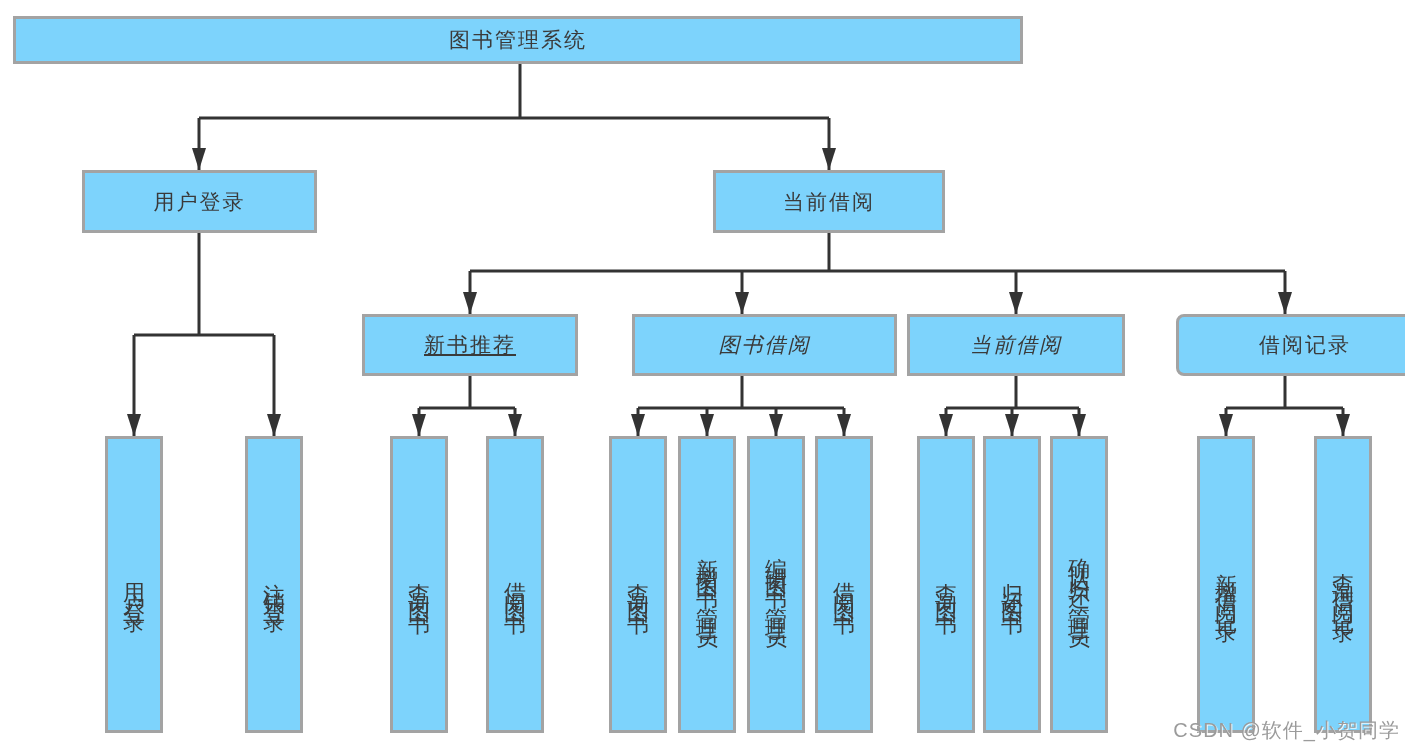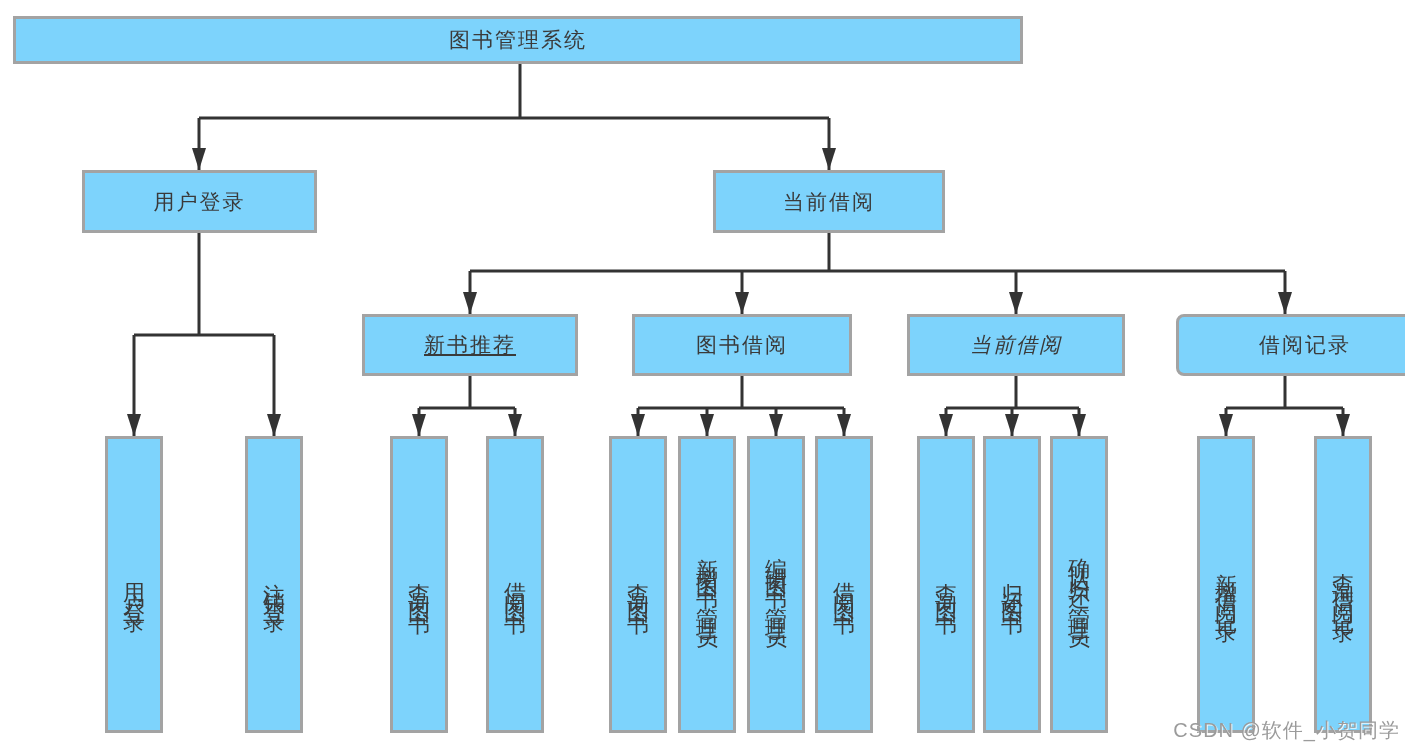--- a/index.html
+++ b/index.html
@@ -92,21 +92,21 @@
     <line x1="1226" y1="408" x2="1226" y2="436" stroke="#333333" stroke-width="3" marker-end="url(#arw)"></line>
     <line x1="1343" y1="408" x2="1343" y2="436" stroke="#333333" stroke-width="3" marker-end="url(#arw)"></line>
   </svg>
 
   <div class="node" style="left:13px; top:16px; width:1010px; height:48px;">图书管理系统</div>
 
   <div class="node" style="left:82px; top:170px; width:235px; height:63px;">用户登录</div>
   <div class="node" style="left:713px; top:170px; width:232px; height:63px;">当前借阅</div>
 
   <div class="node" style="left:362px; top:314px; width:216px; height:62px;text-decoration:underline;">新书推荐</div>
-  <div class="node" style="left:632px; top:314px; width:220px; height:62px;">图书借阅</div>
+  <div class="node" style="left:632px; top:314px; width:265px; height:62px;font-style:italic;">图书借阅</div>
   <div class="node" style="left:907px; top:314px; width:218px; height:62px;font-style:italic;">当前借阅</div>
   <div class="node" style="left:1176px; top:314px; width:258px; height:62px;border-radius:8px;">借阅记录</div>
 
   <div class="node leaf" style="left:105px; top:436px; width:58px; height:297px;">用户登录</div>
   <div class="node leaf" style="left:245px; top:436px; width:58px; height:297px;">注销登录</div>
 
   <div class="node leaf" style="left:390px; top:436px; width:58px; height:297px;">查询图书</div>
   <div class="node leaf" style="left:486px; top:436px; width:58px; height:297px;">借阅图书</div>
 
   <div class="node leaf" style="left:609px; top:436px; width:58px; height:297px;">查询图书</div>

